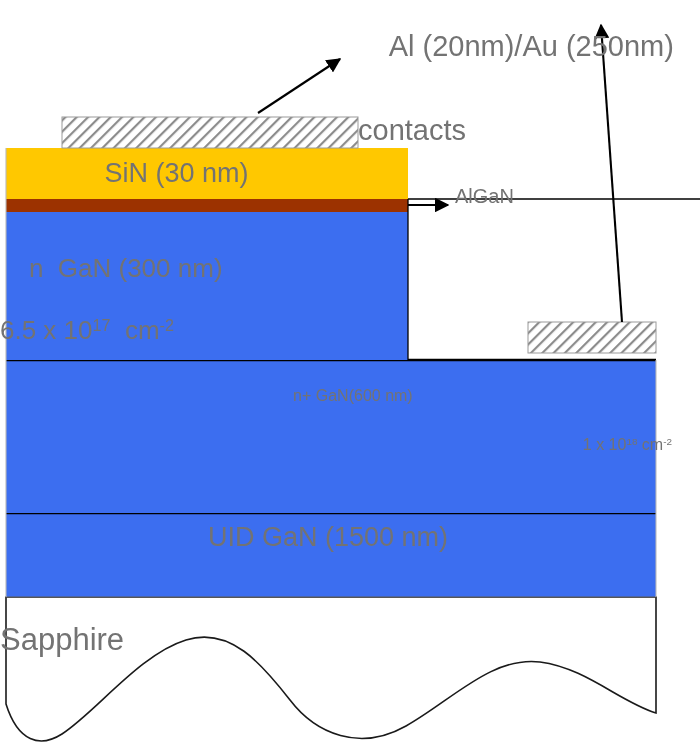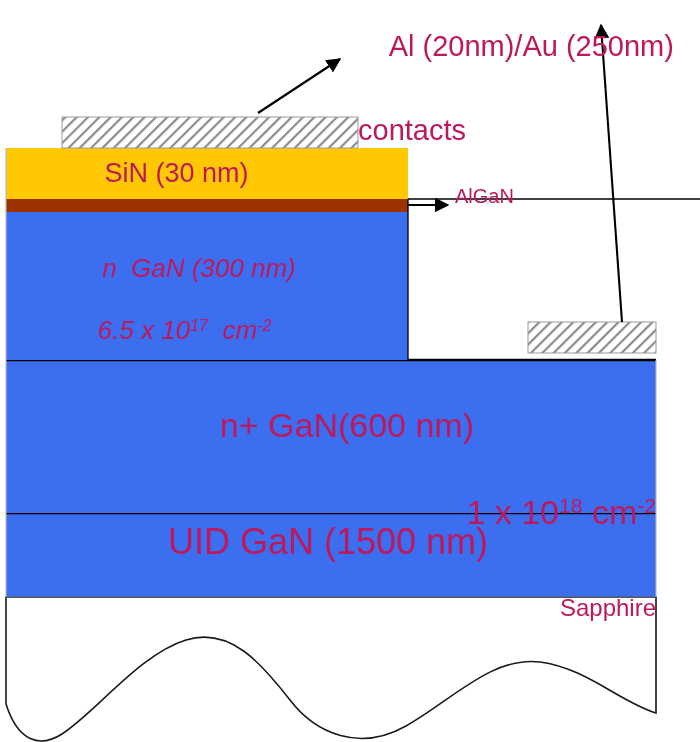--- a/index.html
+++ b/index.html
@@ -21,70 +21,69 @@
   #diagram-svg {
     position: absolute;
     left: 0;
     top: 0;
     width: 700px;
     height: 742px;
   }
   .layer-label,
   .callout-label {
     position: absolute;
-    color: #be185d;
+    color: #737373;
     font-family: "Liberation Sans", sans-serif;
     white-space: pre;
     line-height: 1.08;
     pointer-events: none;
   }
   .lbl-sin {
     left: 0px;
     top: 159px;
     width: 353px;
     text-align: center;
     font-size: 27px;
   }
   .lbl-ngan {
     left: 0px;
     top: 226px;
     width: 369px;
-    text-align: center;
+    text-align: left;
     font-size: 26px;
-    font-style: italic;
   }
   .lbl-ngan .row2 {
     display: block;
     margin-top: 6px;
   }
   .lbl-npgan {
-    left: 0px;
+    left: 16px;
     top: 370px;
     width: 656px;
     text-align: center;
-    font-size: 34px;
+    font-size: 16px;
   }
   .lbl-npgan .row2 {
     display: block;
     margin-top: 14px;
     text-align: right;
   }
   .lbl-uid {
     left: 0px;
     top: 523px;
     width: 656px;
     text-align: center;
-    font-size: 36px;
+    font-size: 27px;
   }
   .lbl-sapphire {
     left: 0px;
-    top: 595px;
+    top: 623px;
     width: 656px;
-    text-align: right;
-    font-size: 24px;
+    text-align: left;
+    font-size: 31px;
   }
   .lbl-contacts {
     left: 358px;
     top: 0px;
     width: 342px;
     text-align: left;
     font-size: 29px;
   }
   .lbl-contacts .row2 {
     display: block;

